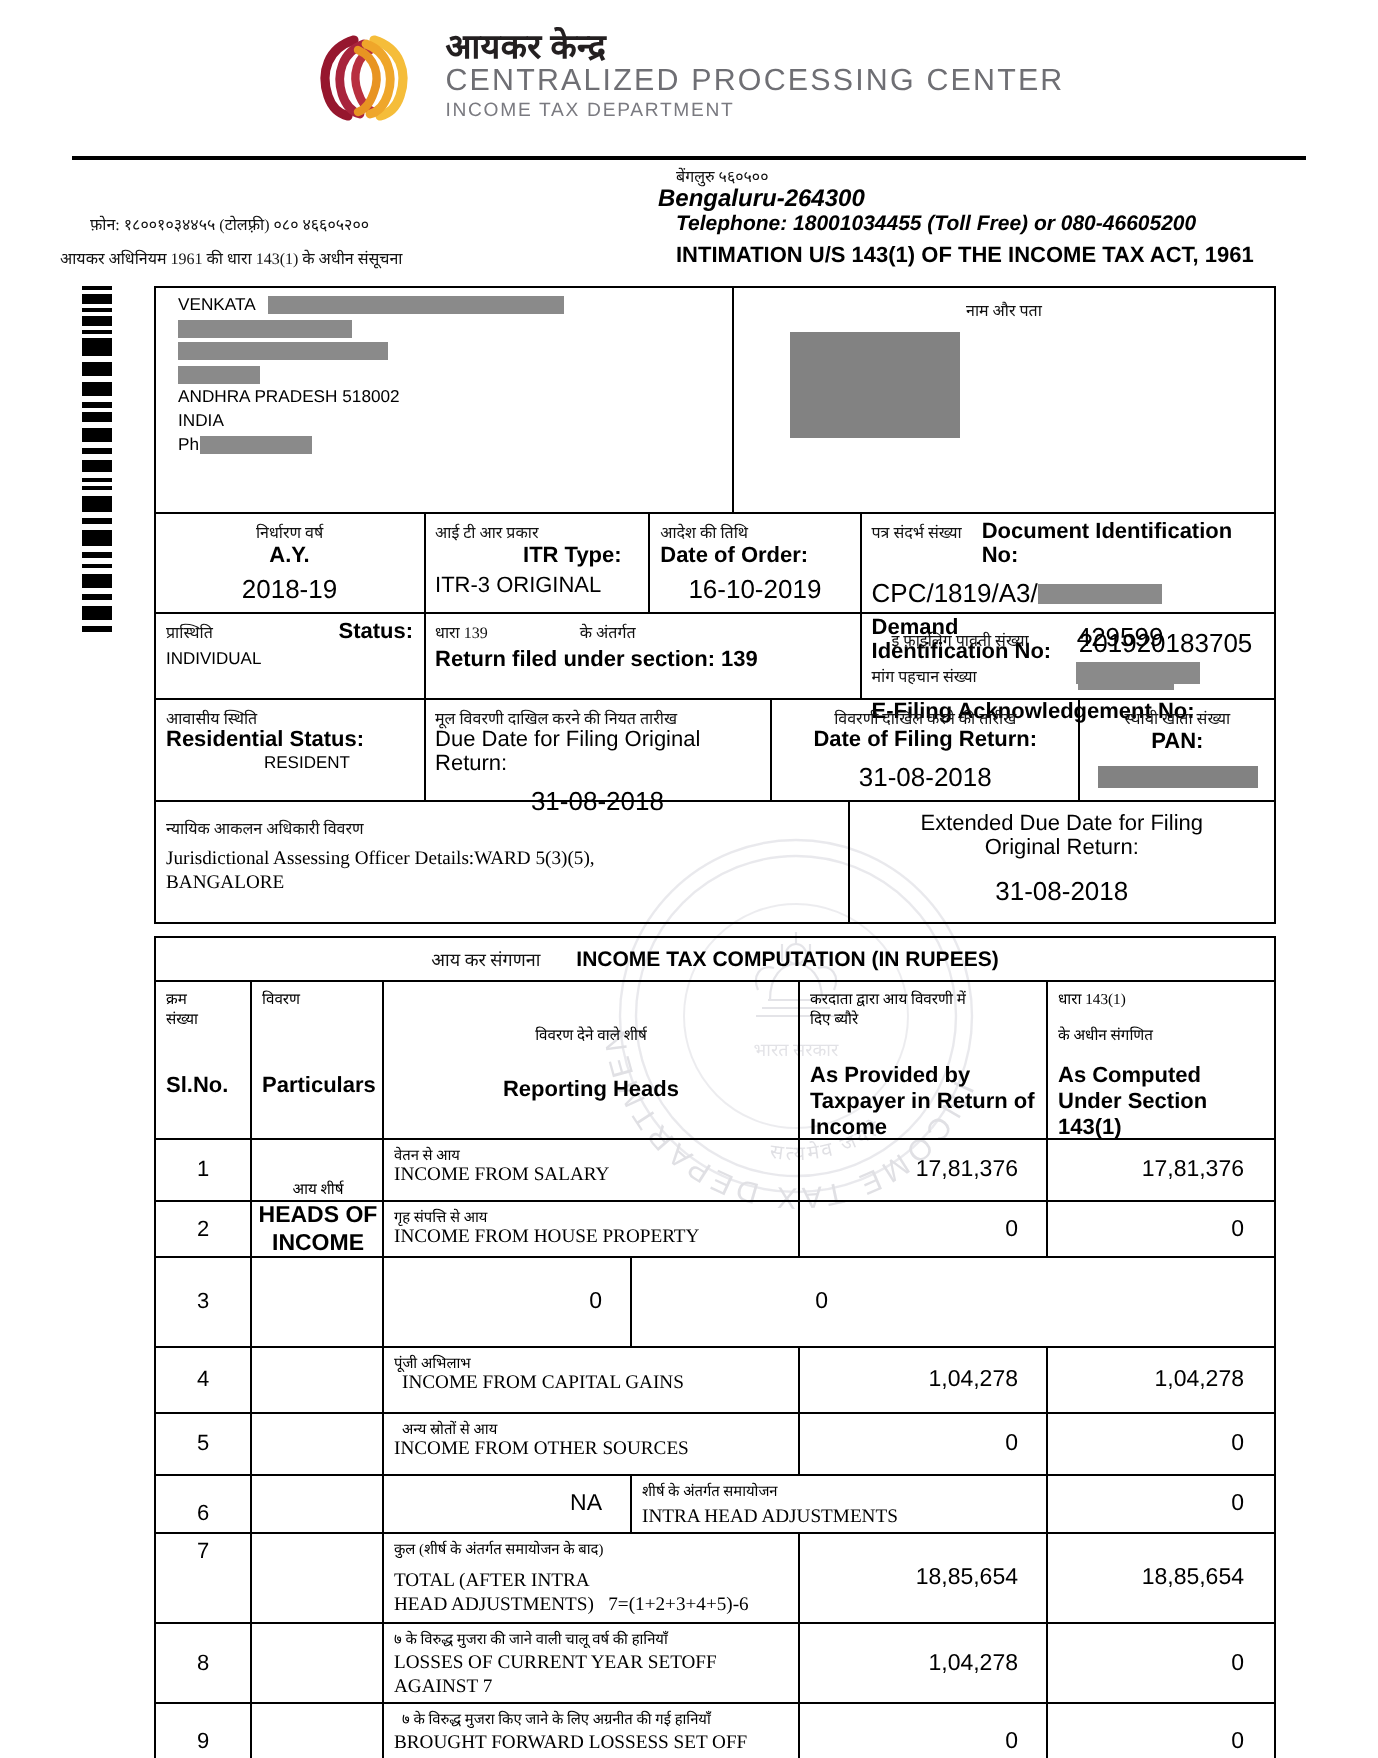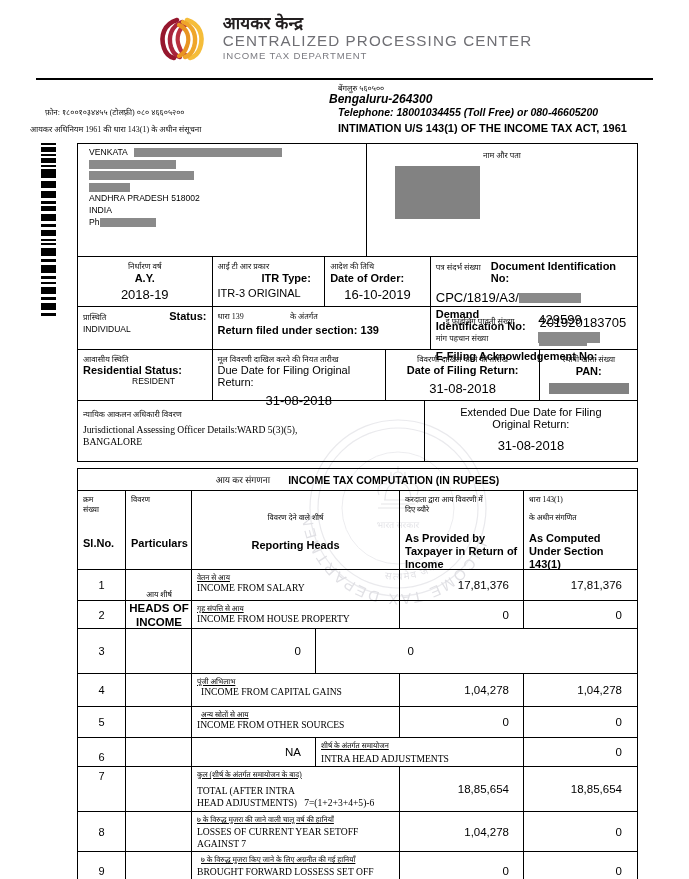--- a/index.html
+++ b/index.html
@@ -220,21 +220,21 @@
   .c3 { width: 208px; }
   .c4 { width: 124px; }
   .c5 { width: 112px; }
 
   .thead .cell { height: 78px; padding: 4px 5px; }
   .th-hi { font-size: 7.6px; font-family: "Liberation Serif", serif; line-height: 10px; }
   .th-en { font-size: 11px; font-weight: bold; line-height: 13px; }
   .th-center { text-align: center; }
 
   .trow .cell { padding: 3px 5px; }
-  .rh-hi { font-size: 7.4px; font-family: "Liberation Serif", serif; line-height: 9px; text-decoration: underline; }
+  .rh-hi { font-size: 7.4px; font-family: "Liberation Serif", serif; line-height: 9px; }
   .rh-en { font-size: 9.6px; line-height: 11.5px; font-family: Liberation Serif, serif; }
   .num { font-size: 11.5px; text-align: right; padding-right: 9px; }
   .slno { font-size: 11px; text-align: center; }
 
   .heads-of-income {
     position: absolute;
     left: 48px; top: 0;
     width: 66px;
     text-align: center;
     pointer-events: none;

